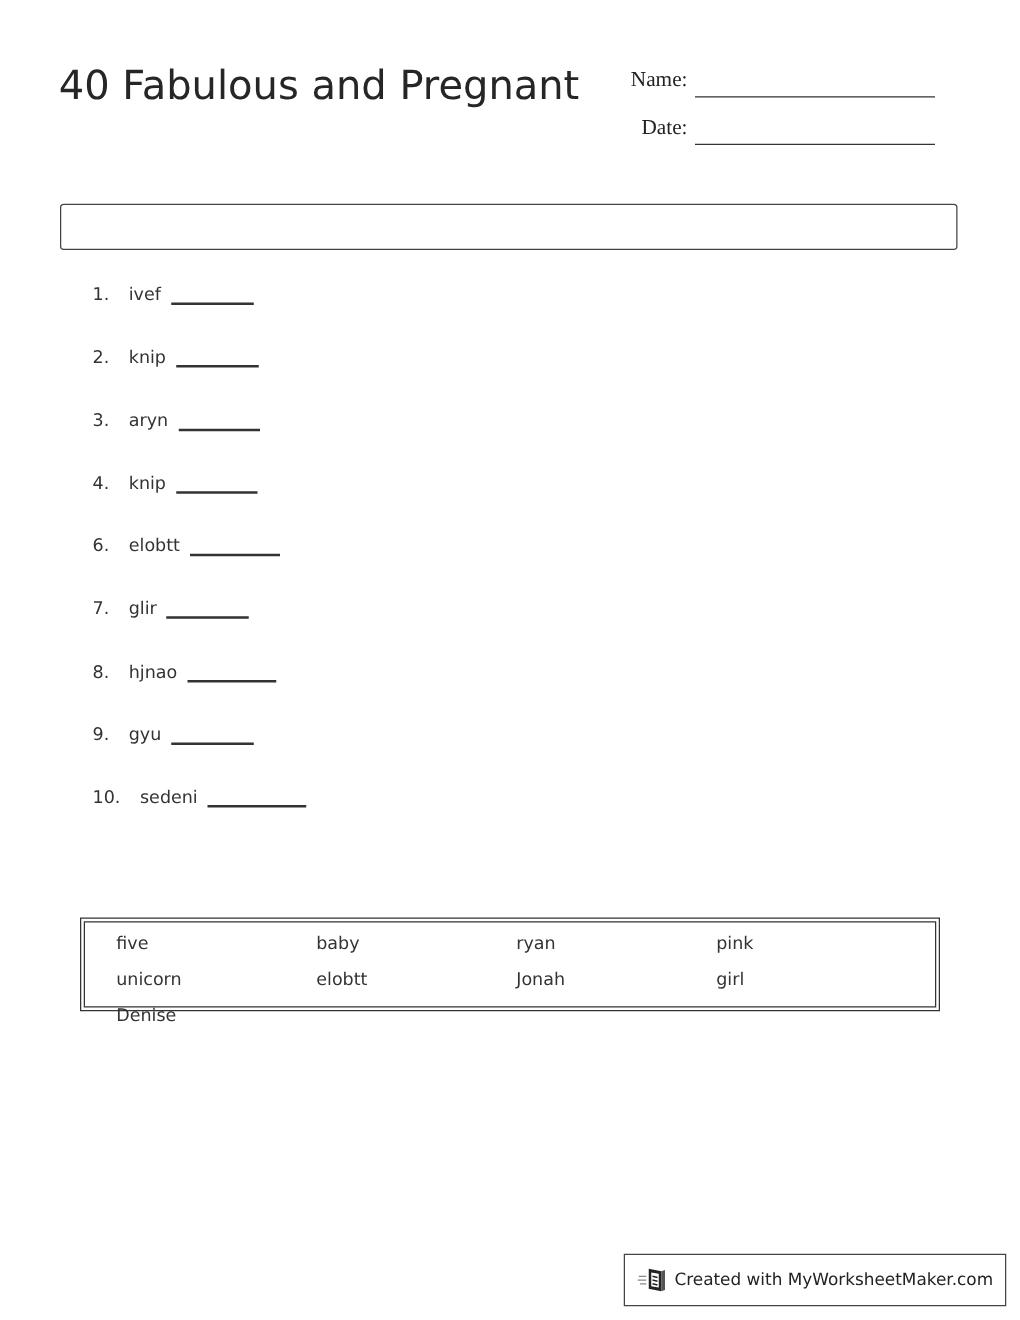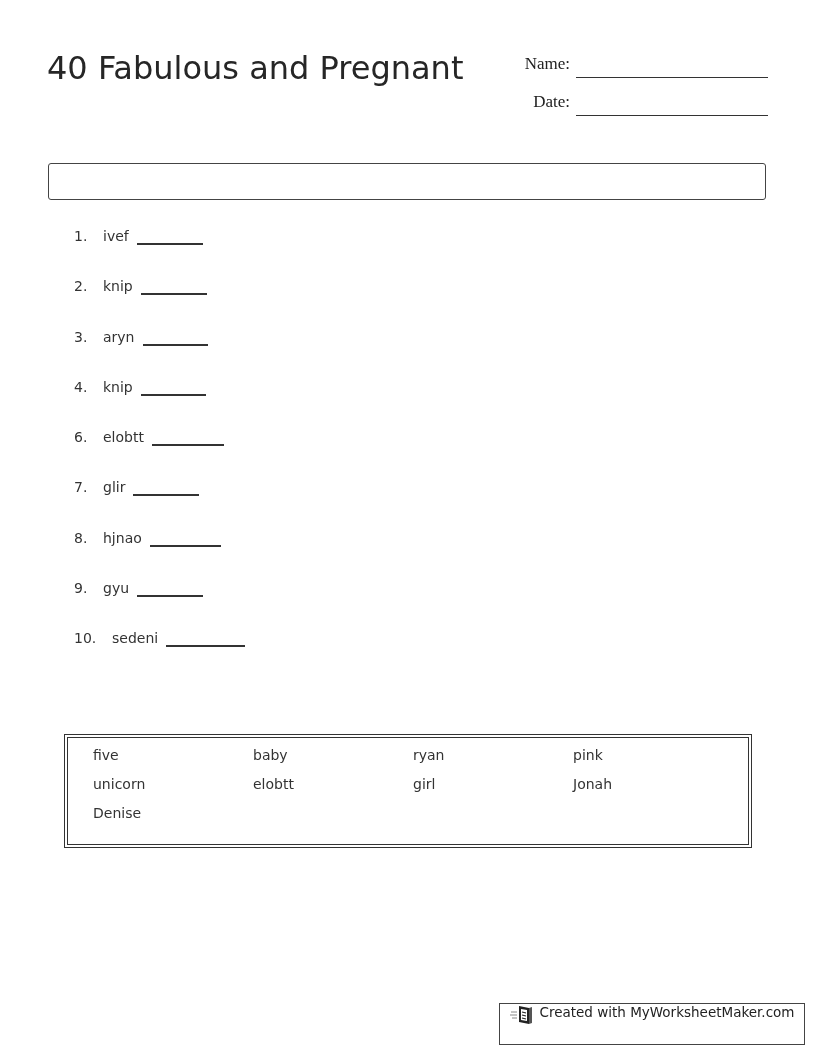--- a/index.html
+++ b/index.html
@@ -1,30 +1,30 @@
 <!DOCTYPE html>
 <html><head>
 <meta charset="utf-8">
 <style>
   html, body { margin: 0; padding: 0; background: #ffffff; }
   body { width: 816px; height: 1056px; position: relative; overflow: hidden; color: #2b2b2b; font-family: "DejaVu Sans", sans-serif; }
   .title { position: absolute; left: 47px; top: 47px; font-size: 32px; font-weight: normal; color: #262626; letter-spacing: 0px; margin: 0; line-height: 42px; text-align: center; }
-  .meta-row { position: absolute; left: 500px; width: 268px; height: 30px; }
+  .meta-row { position: absolute; left: 480px; width: 268px; height: 30px; }
   .meta-label { position: absolute; right: 198px; bottom: 4px; font-family: "Liberation Serif", serif; font-size: 17px; color: #222; }
   .meta-line { position: absolute; left: 76px; right: 0; bottom: 0; border-bottom: 1.5px solid #333; height: 0; }
   .instructions-box { position: absolute; left: 48px; top: 163px; width: 718px; height: 37px; border: 1.5px solid #444; border-radius: 3px; box-sizing: border-box; }
   .q-list { position: absolute; left: 47px; top: 228px; margin: 0; padding: 0; list-style: none; }
   .q-item { height: 50.3px; position: relative; font-size: 14px; color: #333; margin-left: 27px; }
   .q-num { display: inline-block; width: 29px; }
   .q-num.wide { width: 38px; }
   .q-word { display: inline-block; }
   .q-blank { display: inline-block; border-bottom: 2px solid #333; margin-left: 8px; vertical-align: -4px; height: 0; }
-  .wordbank { position: absolute; left: 64px; top: 734px; width: 688px; height: 114px; border: 3px double #333; box-sizing: border-box; border-width: 4px; }
+  .wordbank { position: absolute; left: 64px; top: 734px; width: 688px; height: 75px; border: 3px double #333; box-sizing: border-box; border-width: 4px; }
   .wb-grid { position: absolute; left: 25px; top: 9px; display: grid; grid-template-columns: 160px 160px 160px 160px; grid-auto-rows: 29px; font-size: 14px; color: #333; }
-  .footer { position: absolute; left: 499px; top: 1003px; width: 306px; height: 42px; border: 1.5px solid #444; box-sizing: border-box; display: flex; align-items: flex-start; justify-content: center; gap: 6px; font-size: 13.5px; color: #222; }
+  .footer { position: absolute; left: 499px; top: 1003px; width: 306px; height: 42px; border: 1.5px solid #444; box-sizing: border-box; display: flex; align-items: center; justify-content: center; gap: 6px; font-size: 13.5px; color: #222; }
   .logo-icon { width: 24px; height: 22px; }
 </style>
 </head>
 <body>
 
 <h1 class="title">40 Fabulous and Pregnant</h1>
 
 <div class="meta-row" style="top:48px;">
   <span class="meta-label">Name:</span>
   <div class="meta-line"></div>
@@ -49,22 +49,22 @@
   </ol>
 
 <div class="wordbank">
   <div class="wb-grid" id="wb-grid">
       <span>five</span>
       <span>baby</span>
       <span>ryan</span>
       <span>pink</span>
       <span>unicorn</span>
       <span>elobtt</span>
+      <span>Jonah</span>
       <span>girl</span>
-      <span>Jonah</span>
       <span>Denise</span>
     </div>
 </div>
 
 <div class="footer">
   <svg class="logo-icon" viewBox="0 0 24 22">
     <line x1="1" y1="8" x2="7" y2="8" stroke="#888" stroke-width="1"></line>
     <line x1="0" y1="11" x2="7" y2="11" stroke="#888" stroke-width="1"></line>
     <line x1="2" y1="14" x2="7" y2="14" stroke="#888" stroke-width="1"></line>
     <path d="M9 2 L19 4 L19 20 L9 18 Z" fill="#222"></path>

